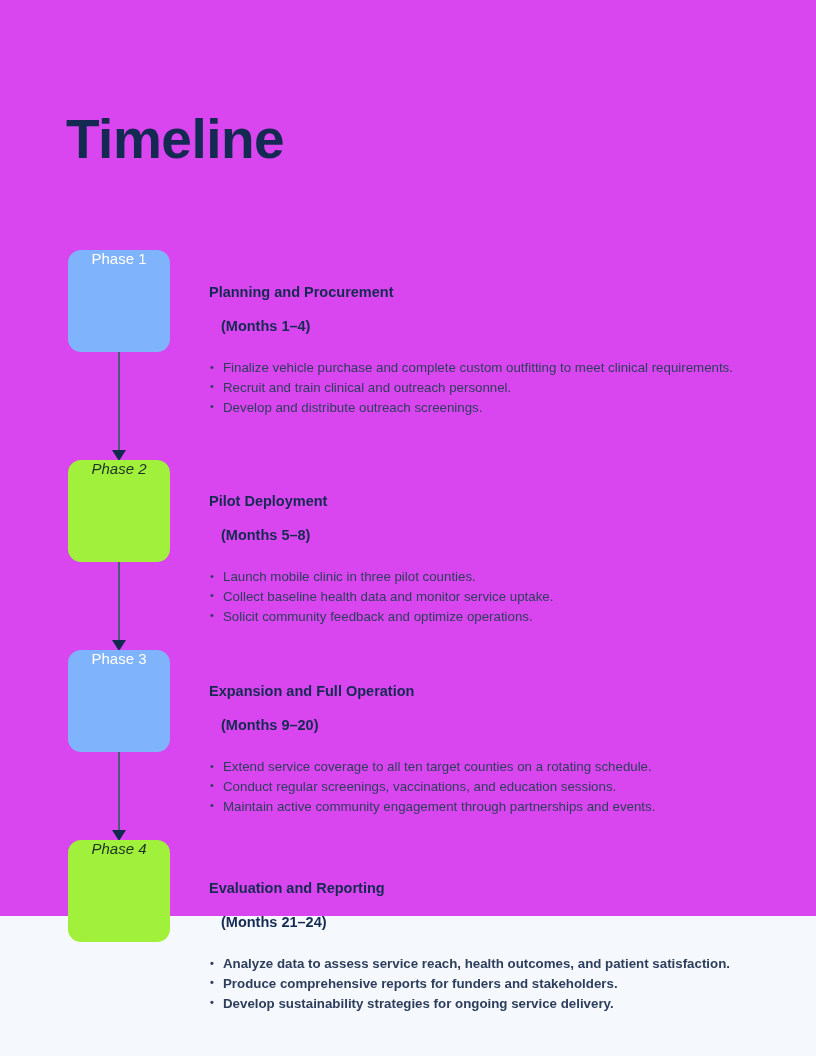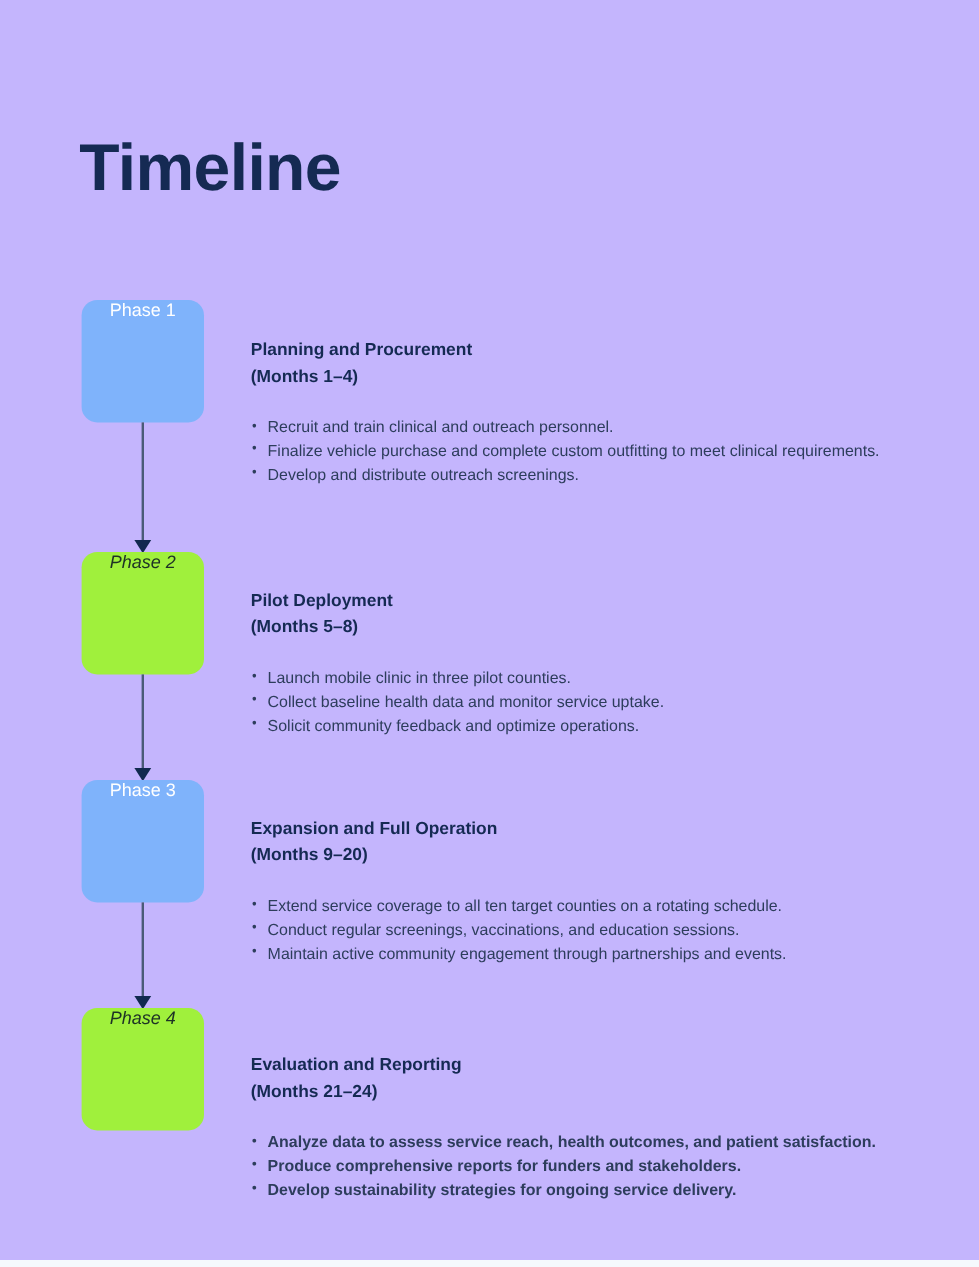--- a/index.html
+++ b/index.html
@@ -11,22 +11,22 @@
     height: 1056px;
     background: #f5f9fd;
     font-family: "Liberation Sans", sans-serif;
     overflow: hidden;
     position: relative;
   }
 
   #page {
     position: relative;
     width: 816px;
-    height: 1050px;
-    background: #c4b5fd;
+    height: 916px;
+    background: #d946ef;
   }
 
   #page-title {
     position: absolute;
     left: 66px;
     top: 112px;
     font-size: 55px;
     font-weight: bold;
     color: #152a53;
     letter-spacing: -0.5px;
@@ -89,21 +89,21 @@
     font-size: 14.5px;
     font-weight: bold;
     line-height: 22px;
     margin: 0;
   }
   .phase-months {
     color: #152a53;
     font-size: 14.5px;
     font-weight: bold;
     line-height: 22px;
-    margin: 0;
+    margin: 12px;
   }
 
   .bullets {
     list-style: none;
     margin: 0;
     padding: 0;
   }
   .bullets li {
     position: relative;
     padding-left: 14px;
@@ -130,22 +130,22 @@
   <div id="page-title">Timeline</div>
 
   <div class="phase-row" style="top:250px;">
     <div class="phase-box blue" style="top:0px;">
       <span>Phase 1</span>
     </div>
     <div class="phase-content" style="top:31px;">
       <p class="phase-heading">Planning and Procurement</p>
       <p class="phase-months">(Months 1–4)</p>
       <ul class="bullets" style="margin-top:21px;">
+        <li>Finalize vehicle purchase and complete custom outfitting to meet clinical requirements.</li>
         <li>Recruit and train clinical and outreach personnel.</li>
-        <li>Finalize vehicle purchase and complete custom outfitting to meet clinical requirements.</li>
         <li>Develop and distribute outreach screenings.</li>
       </ul>
     </div>
   </div>
 
   <div class="connector" style="top:352px; height:99px;"></div>
   <div class="arrowhead" style="top:450px;"></div>
 
   <div class="phase-row" style="top:460px;">
     <div class="phase-box green" style="top:0px;">

